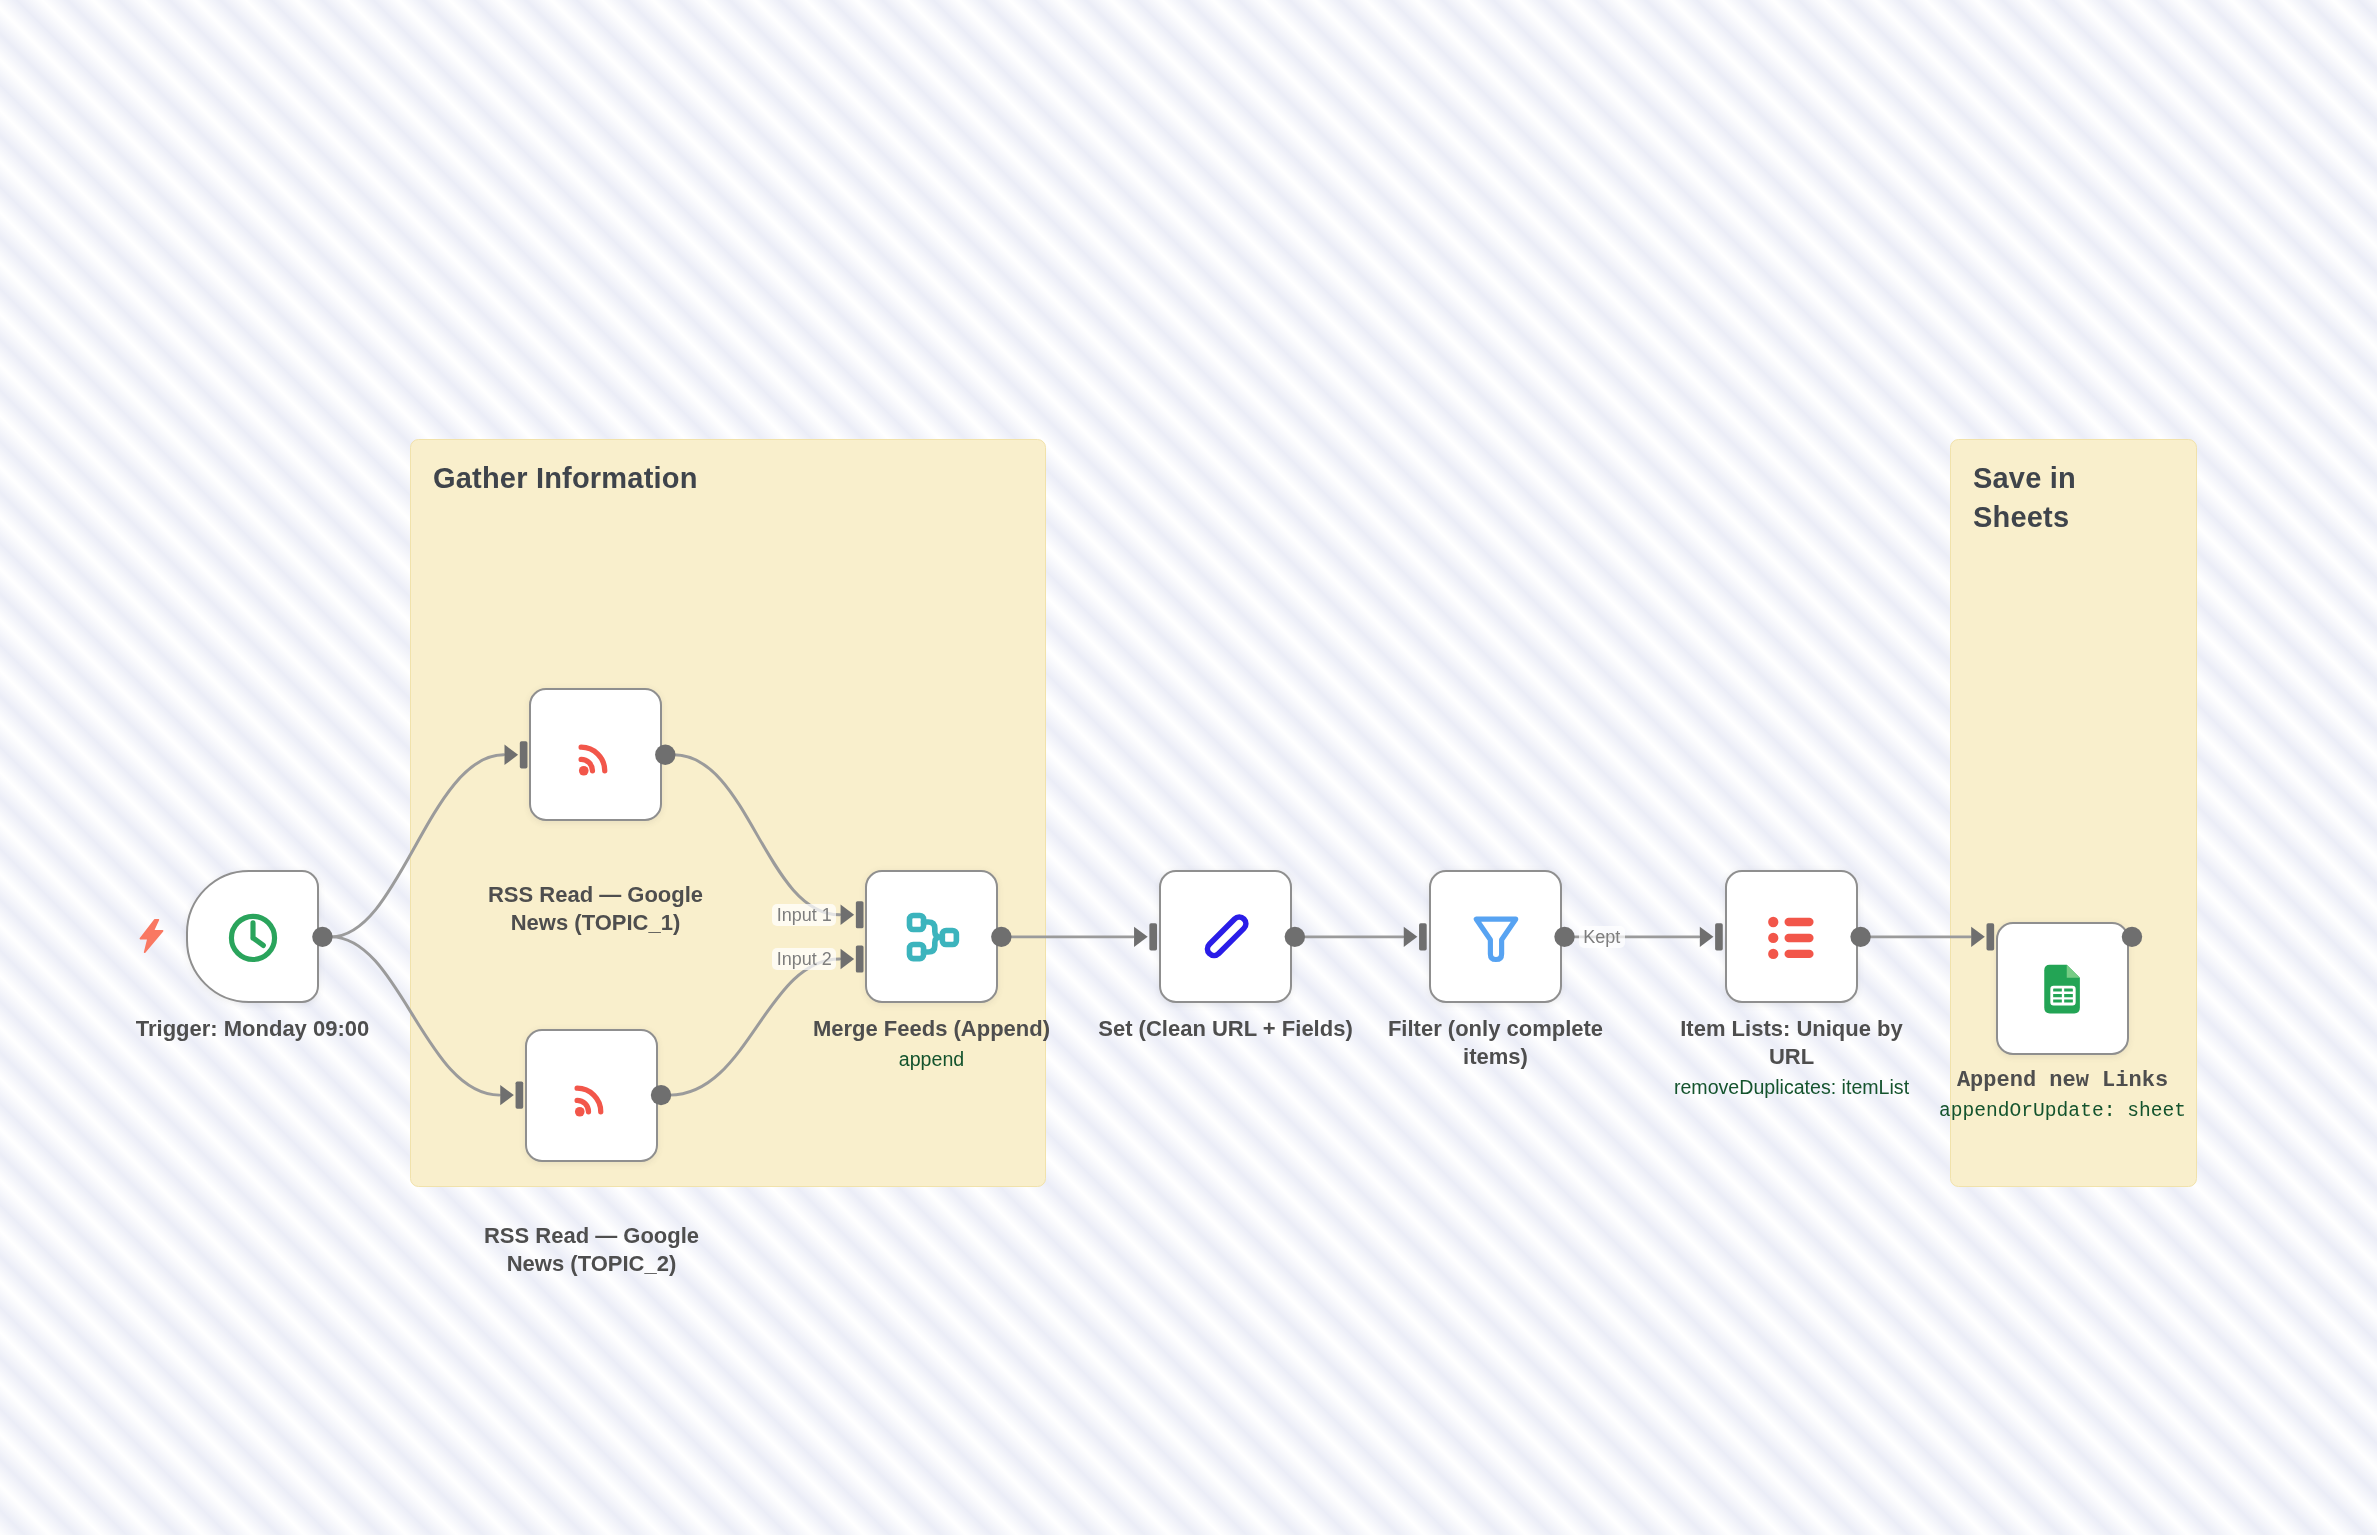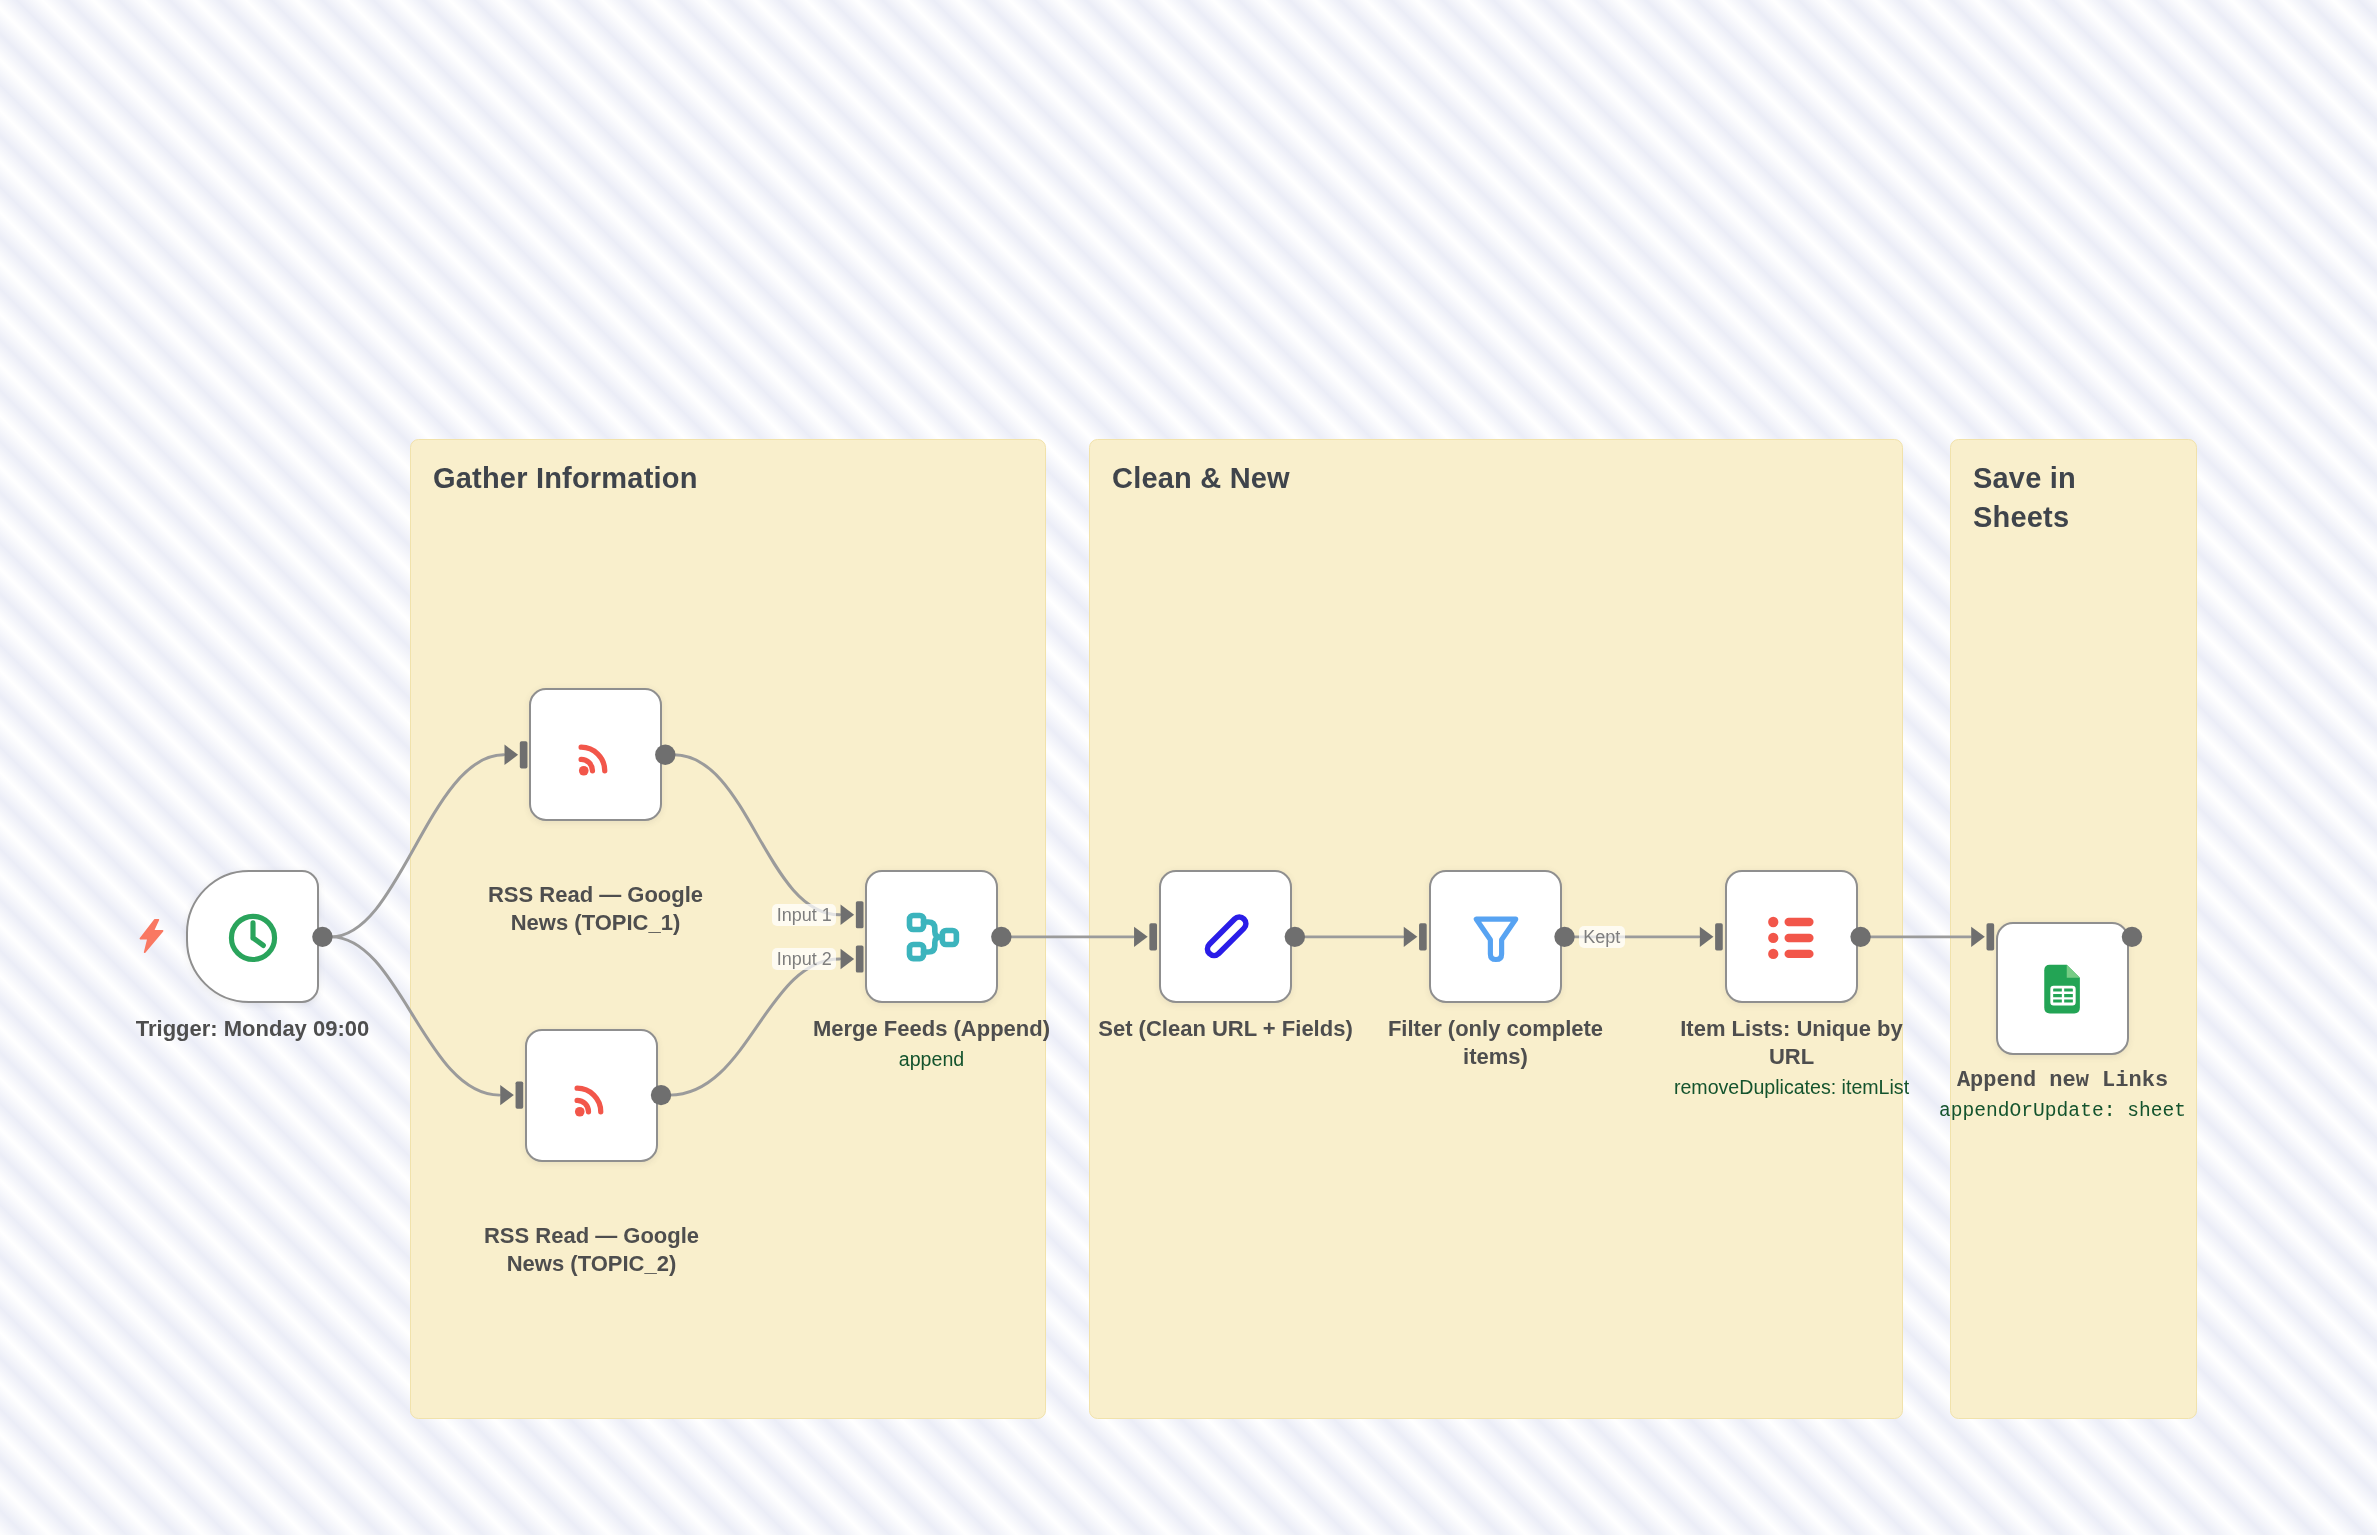--- a/index.html
+++ b/index.html
@@ -5,21 +5,21 @@
   html,body{margin:0;padding:0;}
   body{
     width:2377px;height:1536px;overflow:hidden;
     font-family:"Liberation Sans", sans-serif;
     background:repeating-linear-gradient(45deg,#ffffff 0px,#ebedf7 18px,#ffffff 36px);
   }
   #canvas{position:relative;width:2377px;height:1536px;}
 
   
   .group{
-    position:absolute;top:439px;height:980px;
+    position:absolute;top:439px;height:748px;
     background:#f9efcc;border:0.9px solid #f1e2ab;border-radius:8.5px;
     box-sizing:border-box;z-index:1;
   }
   .group-title{
     padding:19px 20.4px 0 22px;font-size:29px;font-weight:700;color:#3f444b;
     line-height:39px;letter-spacing:0.2px;
   }
   #group-1{left:410px;width:636px;}
   #group-2{left:1089px;width:814px;}
   #group-3{left:1950px;width:247px;}
@@ -58,23 +58,20 @@
   }
   .right-align{text-align:right;}
 </style>
 </head>
 <body>
 
 <div id="canvas">
 
   <div class="group" id="group-1">
     <div class="group-title">Gather Information</div>
-  </div>
-  <div class="group" id="group-2">
-    <div class="group-title">Clean &amp; New</div>
   </div>
   <div class="group" id="group-3">
     <div class="group-title">Save in Sheets</div>
   </div>
 
   <svg id="wires" width="2377" height="1536" viewBox="0 0 2794 1805">
 
     <path class="wire" d="M 389 1101 C 470 1101, 505 887, 592 887"></path>
     <path class="wire" d="M 389 1101 C 470 1101, 500 1287, 587 1287"></path>
     <path class="wire" d="M 792 887 C 880 887, 900 1075, 987 1075"></path>

